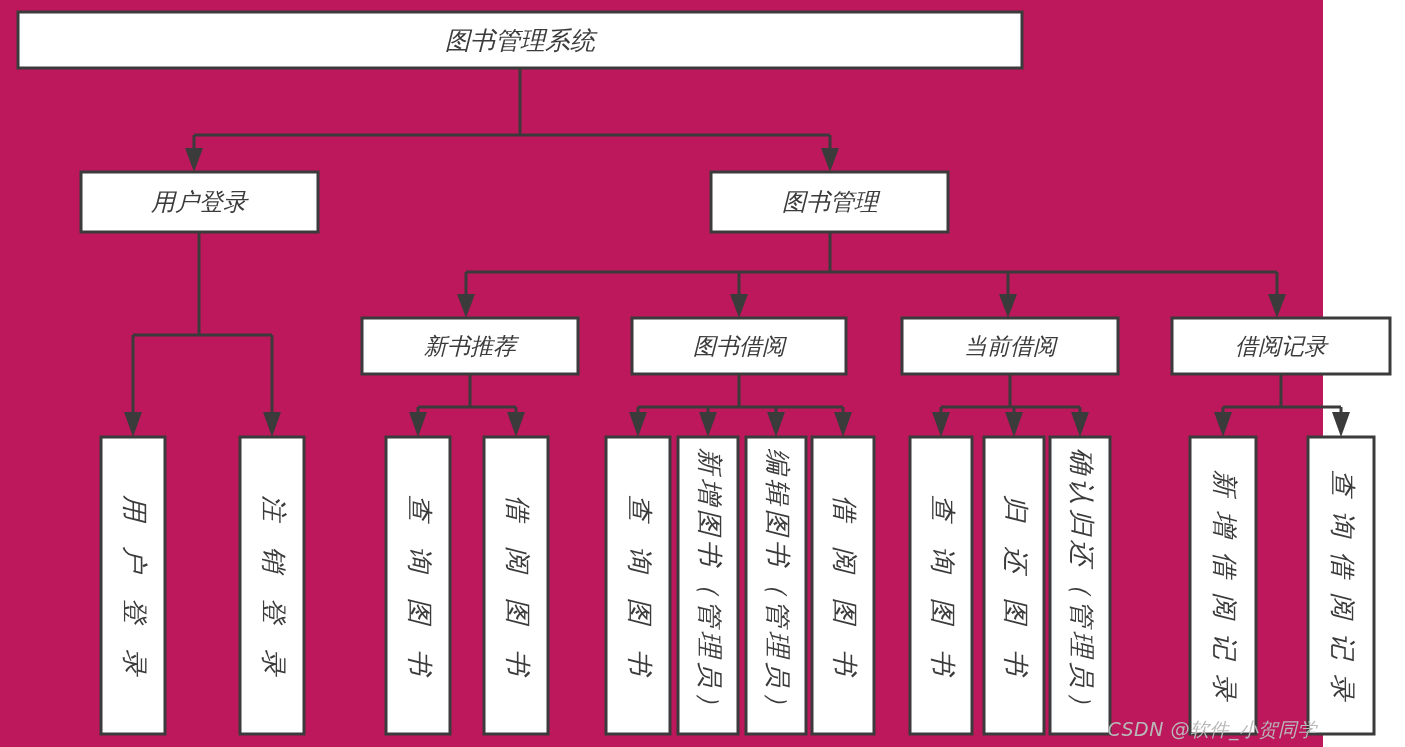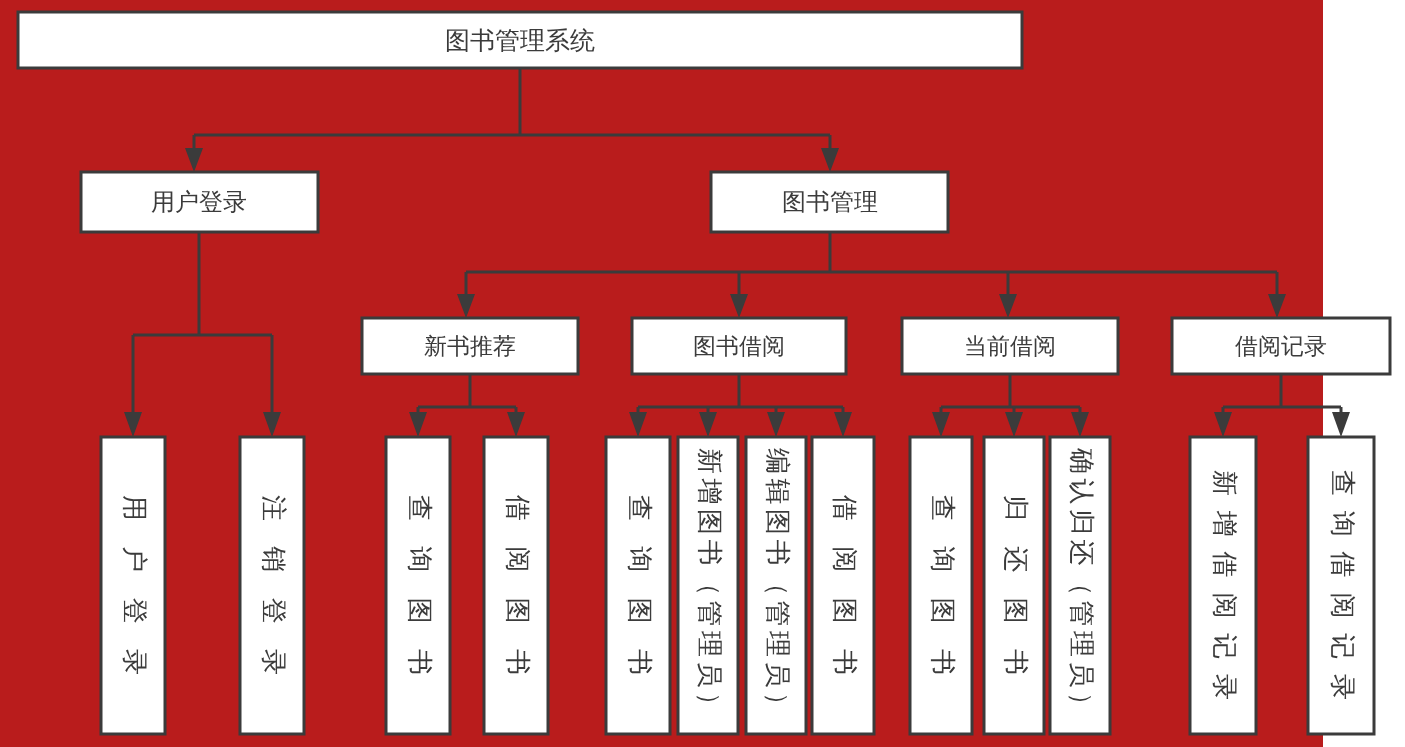--- a/index.html
+++ b/index.html
@@ -1,21 +1,21 @@
 <!DOCTYPE html>
 <html><head>
 <meta charset="utf-8">
 <style>
   html,body{margin:0;padding:0;background:#ffffff;}
   body{
     width:1405px;height:747px;
     font-family:"DejaVu Sans","Liberation Sans",sans-serif;
     overflow:hidden;
   }
-  #diagram-root{position:relative;width:1323px;height:747px;background:#b91c1c;}
+  #diagram-root{position:relative;width:1323px;height:747px;background:#be185d;font-style:italic;}
   svg#tree{display:block;width:1405px;height:747px;}
   .node-box{fill:#ffffff;stroke:#3b3b3b;stroke-width:3;}
   .link{stroke:#3b3b3b;stroke-width:3;fill:none;stroke-linecap:butt;}
   .arrow-head{fill:#3b3b3b;stroke:none;}
   .node-label{
     font-family:"DejaVu Sans","Liberation Sans",sans-serif;
     fill:#3b3b3b;
     text-anchor:middle;
     dominant-baseline:middle;
   }
@@ -187,13 +187,14 @@
       <rect class="node-box" x="1190" y="437" width="66" height="297"></rect>
       <text class="leaf-label" x="1223" y="585" transform="rotate(90 1223 585)" textLength="230" lengthAdjust="spacing">新增借阅记录</text>
     </g>
     <g>
       <rect class="node-box" x="1308" y="437" width="66" height="297"></rect>
       <text class="leaf-label" x="1341" y="585" transform="rotate(90 1341 585)" textLength="230" lengthAdjust="spacing">查询借阅记录</text>
     </g>
 
   </svg>
 
+  <div class="watermark">CSDN @软件_小贺同学</div>
 </div>
 
 </body></html>

